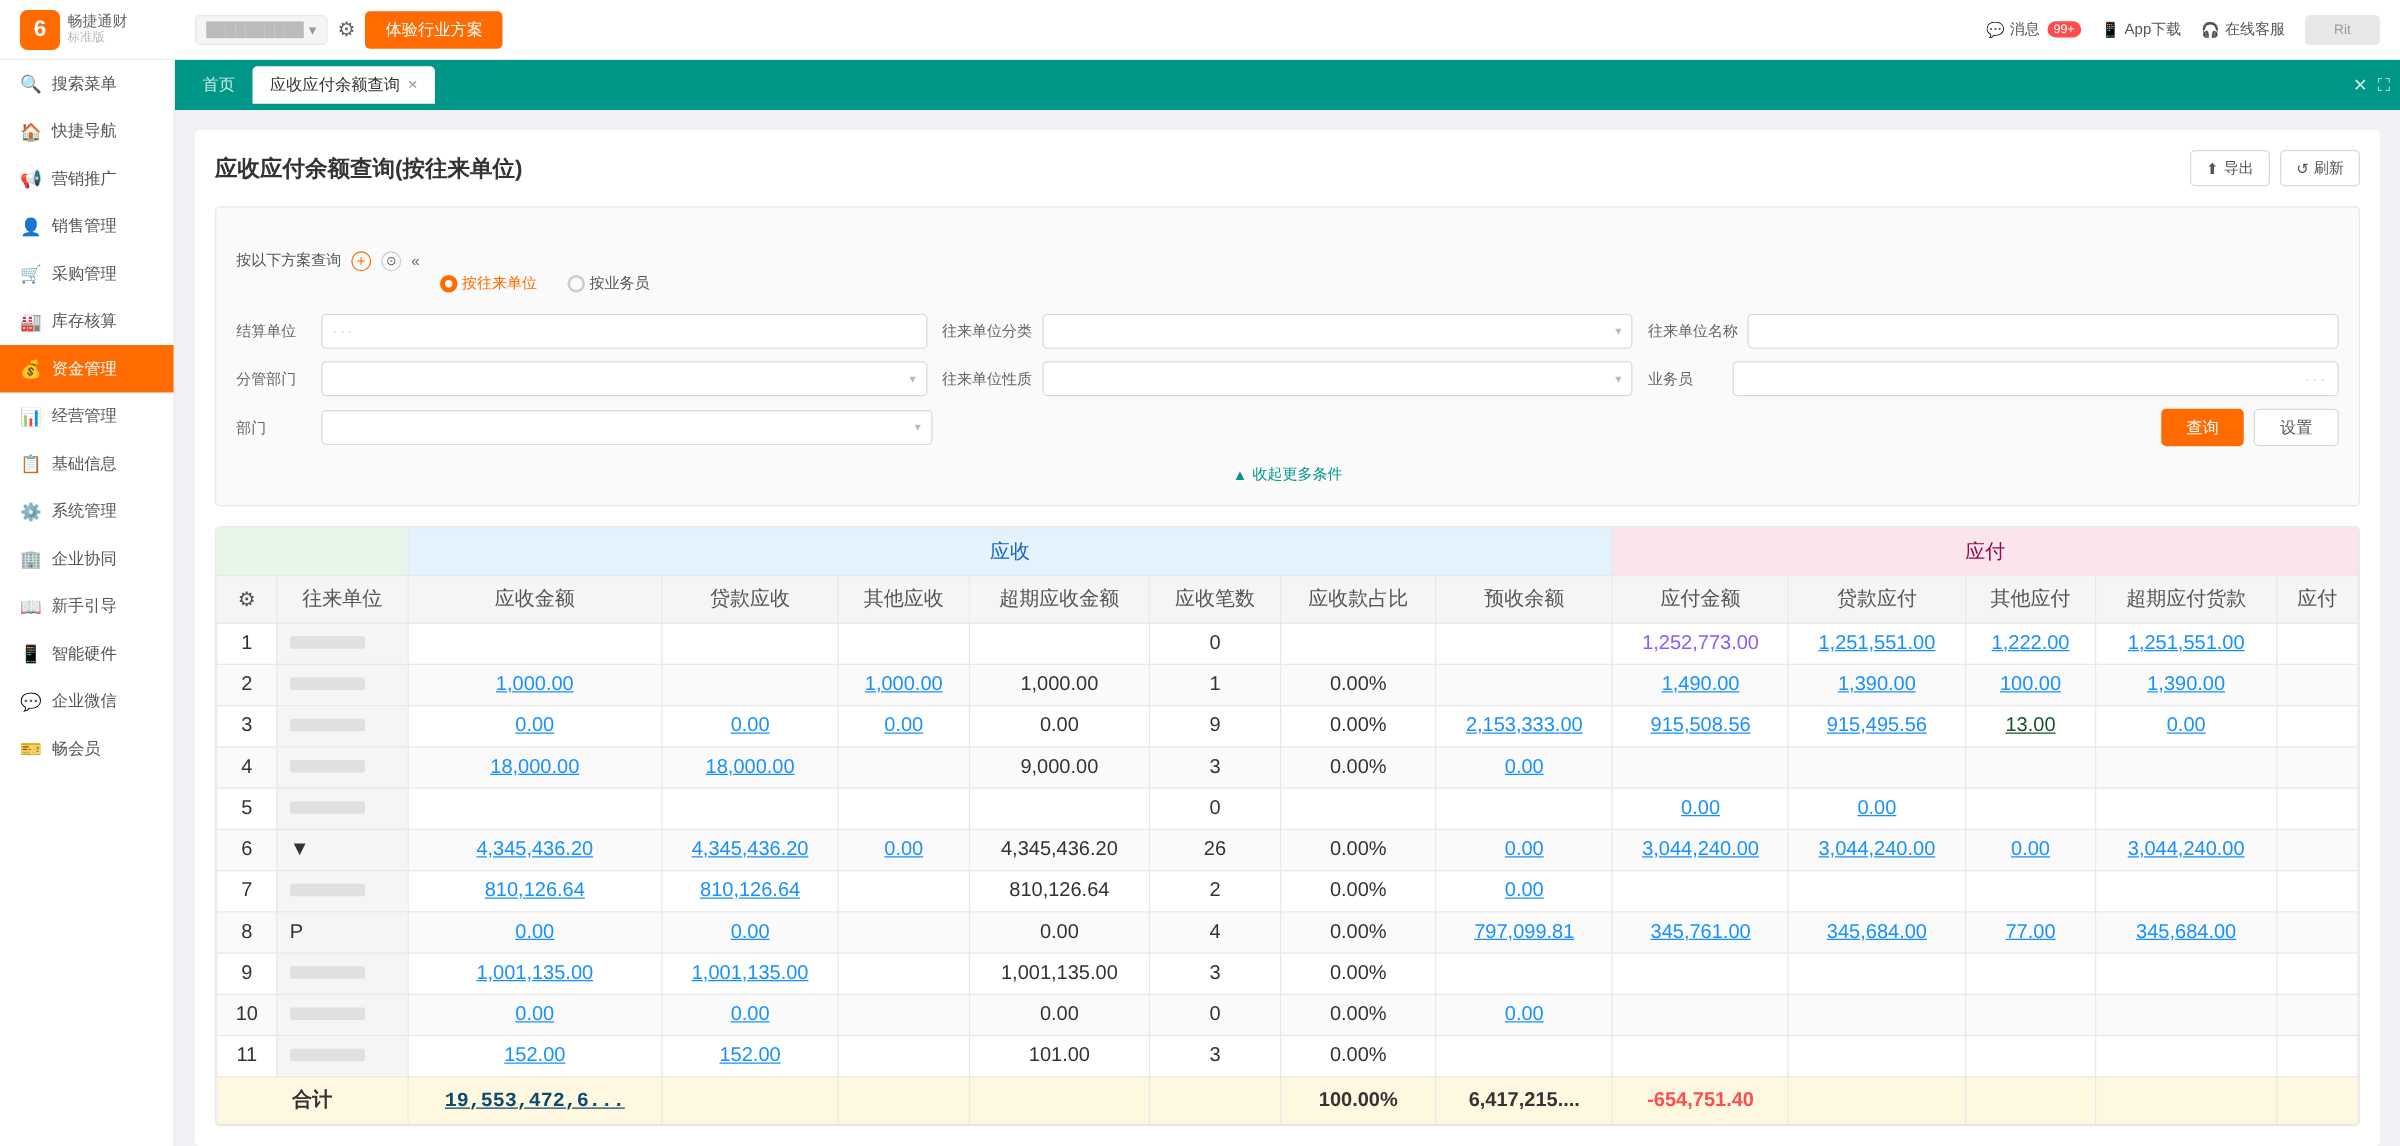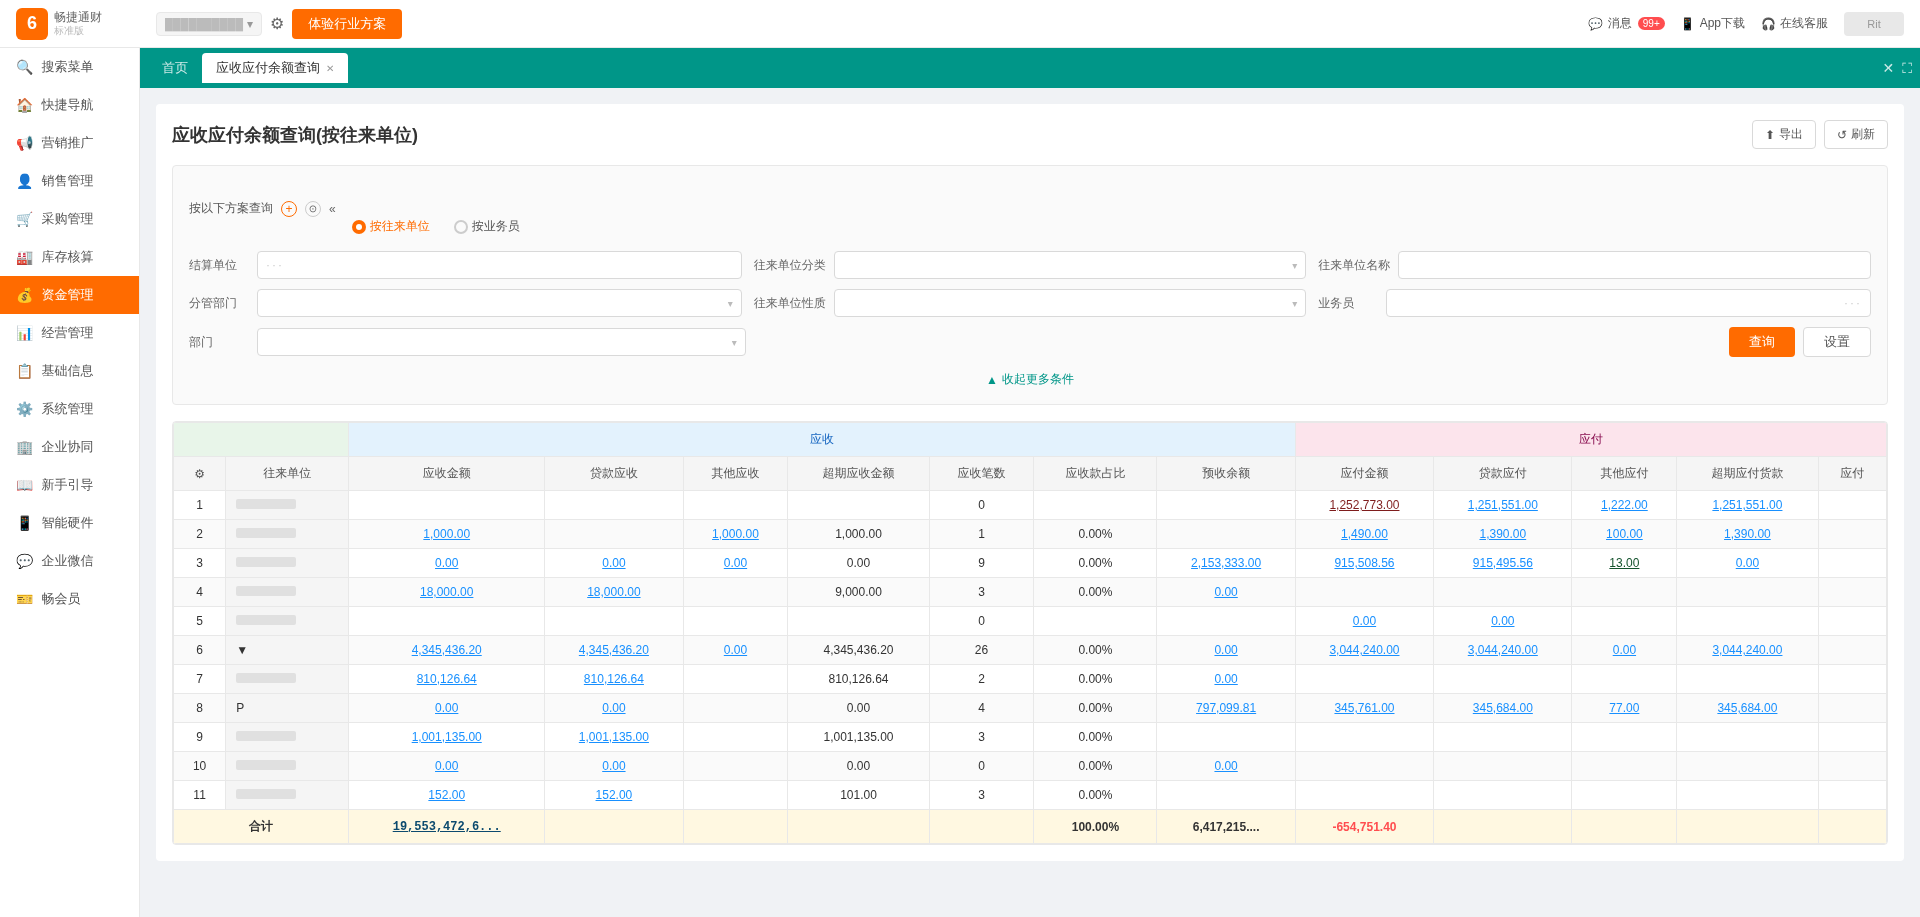--- a/index.html
+++ b/index.html
@@ -315,21 +315,21 @@
 
     
     .table-container {
       overflow-x: auto;
       border: 1px solid #e8e8e8;
       border-radius: 4px;
     }
     table {
       width: 100%;
       border-collapse: collapse;
-      font-size: 12px;
+      font-size: 16px;
     }
     thead tr th {
       background: #f5f5f5;
       border: 1px solid #e8e8e8;
       padding: 8px 10px;
       text-align: center;
       font-weight: 500;
       color: #555;
       white-space: nowrap;
     }
@@ -624,21 +624,21 @@
         <tr>
               <td>1</td>
               <td class="text-left" style="min-width:80px;background:#f5f5f5;"><span style="display:inline-block;width:60px;height:10px;background:#e0e0e0;border-radius:2px;"></span></td>
               <td style=""></td>
               <td style=""></td>
               <td style=""></td>
               <td></td>
               <td>0</td>
               <td></td>
               <td style=""></td>
-              <td style="color:#7f1d1d;text-decoration:underline;cursor:pointer;">1,252,773.00</td>
+              <td style="color:#8b5cf6;cursor:pointer;">1,252,773.00</td>
               <td style="color:#1890ff;text-decoration:underline;cursor:pointer;">1,251,551.00</td>
               <td style="color:#1890ff;text-decoration:underline;cursor:pointer;">1,222.00</td>
               <td style="color:#1890ff;text-decoration:underline;cursor:pointer;">1,251,551.00</td>
               <td></td>
             </tr>
             <tr>
               <td>2</td>
               <td class="text-left" style="min-width:80px;background:#f5f5f5;"><span style="display:inline-block;width:60px;height:10px;background:#e0e0e0;border-radius:2px;"></span></td>
               <td style="color:#1890ff;text-decoration:underline;cursor:pointer;">1,000.00</td>
               <td style=""></td>

